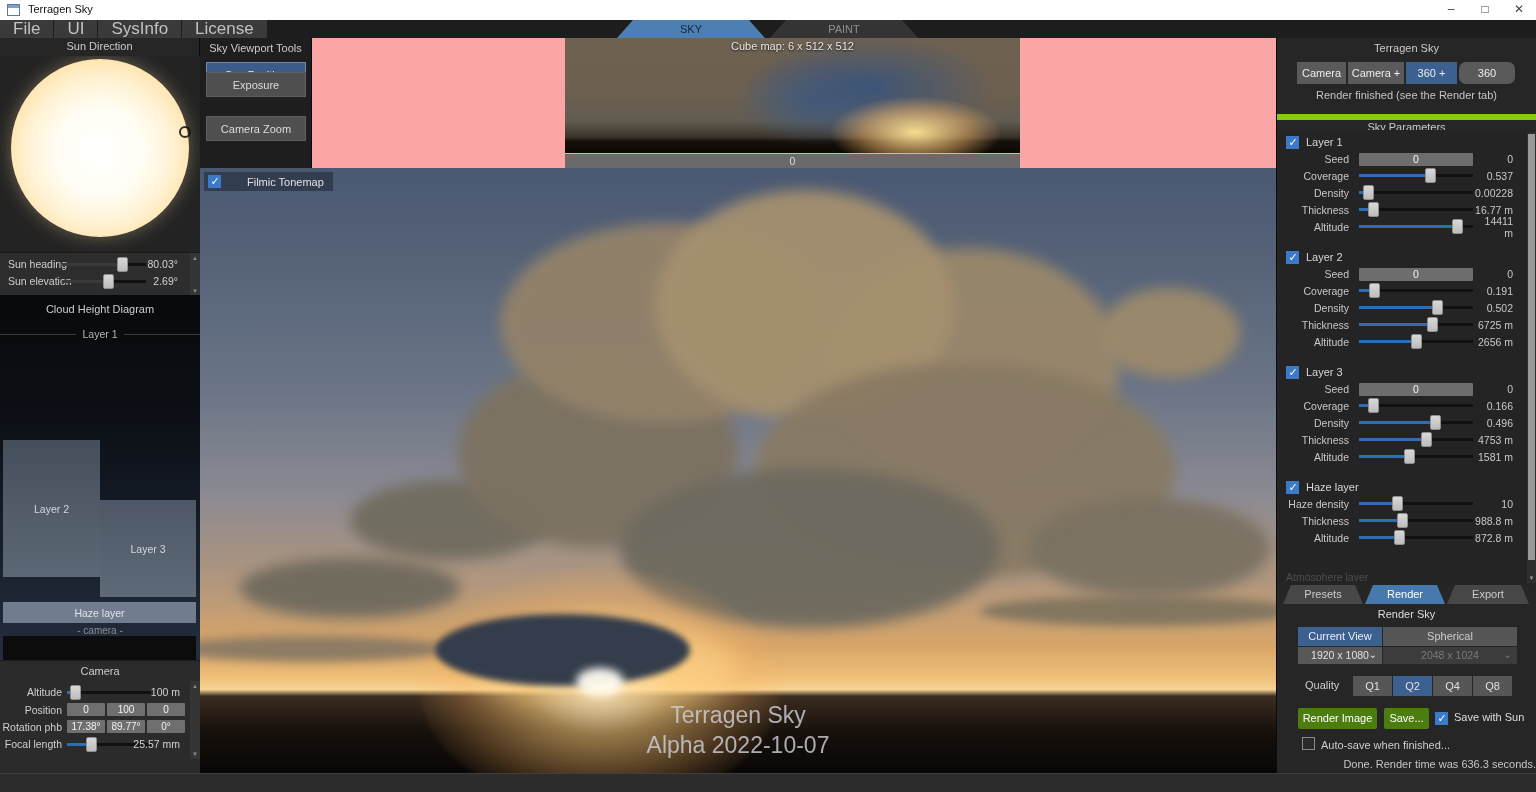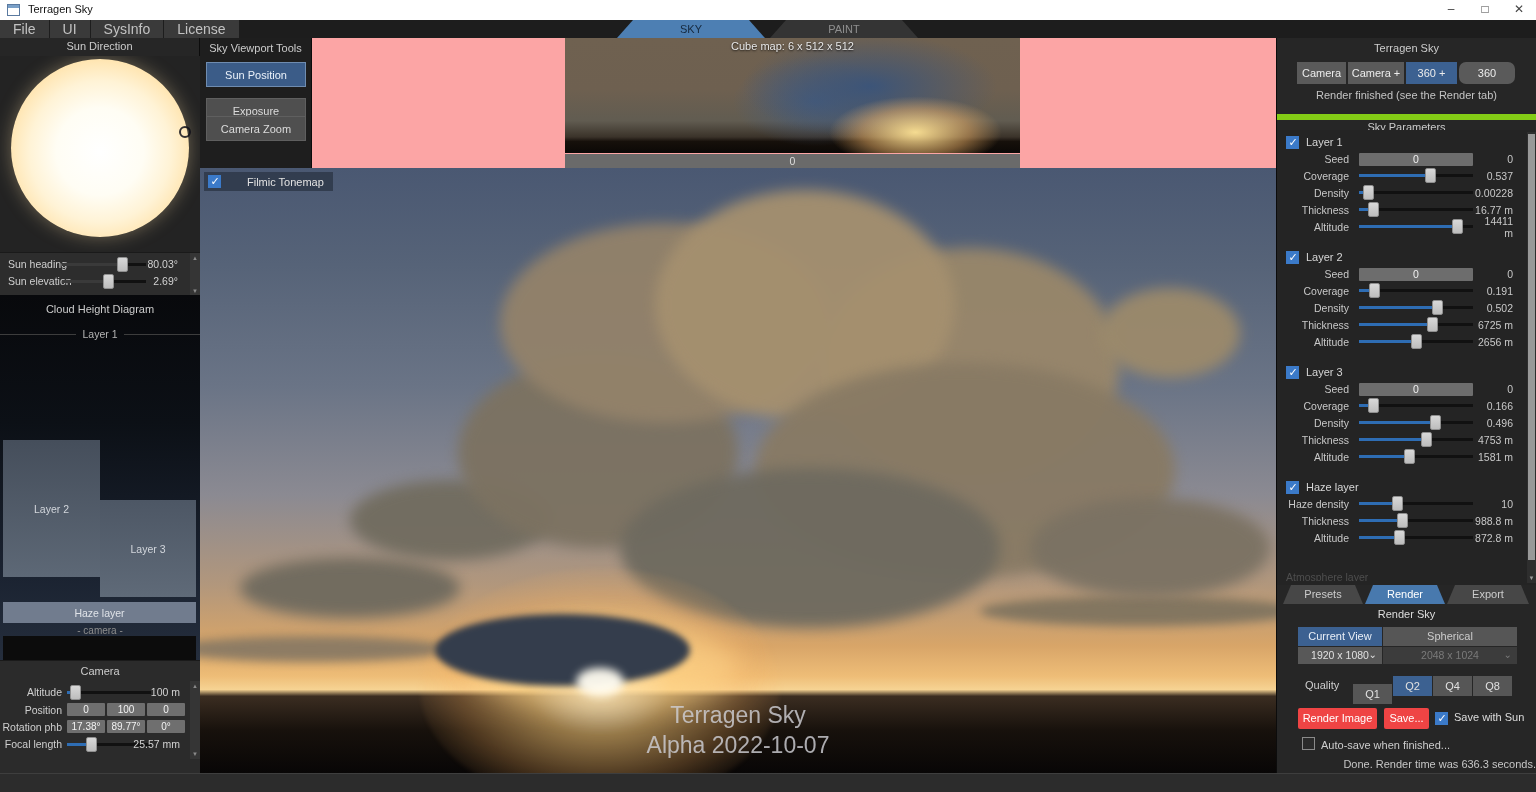--- a/index.html
+++ b/index.html
@@ -10,21 +10,21 @@
   
   .titlebar { position:absolute; left:0; top:0; width:1536px; height:20px; background:#ffffff; color:#000; }
   .app-icon { position:absolute; left:7px; top:4px; width:13px; height:12px; border:1px solid #5a7aa0; background:#fff; }
   .app-icon::before { content:""; position:absolute; left:0; top:0; right:0; height:3px; background:#7aa0c8; }
   .title-text { position:absolute; left:28px; top:3px; font-size:11px; color:#111; }
   .winbtn { position:absolute; top:0; width:34px; height:20px; text-align:center; line-height:19px; color:#444; font-size:12px; }
   .winbtn.min { right:68px; } .winbtn.max { right:34px; } .winbtn.close { right:0; }
 
   
   .menubar { position:absolute; left:0; top:20px; width:1536px; height:18px; background:#1d1d1d; }
-  .menu-item { display:inline-block; height:18px; line-height:18px; padding:0 13px; background:#3a3a3a; color:#c2c2c2; margin-right:1px; font-size:14px; }
+  .menu-item { display:inline-block; height:18px; line-height:18px; padding:0 13px; background:#3a3a3a; color:#c2c2c2; margin-right:1px; font-size:17px; }
   .center-tab { position:absolute; top:0; width:148px; height:18px; line-height:18px; text-align:center; font-size:11px;
     clip-path:polygon(16px 0, calc(100% - 16px) 0, 100% 100%, 0 100%); }
   .center-tab.sky { left:617px; background:#4d7fb3; color:#16293e; }
   .center-tab.paint { left:770px; background:#343434; color:#8f8f8f; }
 
   
   .left-panel { position:absolute; left:0; top:38px; width:200px; height:754px; background:#262626; border-right:1px solid #0c0c0c; }
   .section-title { text-align:center; color:#cccccc; font-size:11px; }
   .sd-header { position:absolute; left:0; top:0; width:100%; height:18px; line-height:16px; background:#262626; }
   .sun-canvas { position:absolute; left:0; top:18px; width:200px; height:196px; background:#232323; overflow:hidden; }
@@ -132,21 +132,21 @@
   .rs-title { position:absolute; top:570px; width:100%; color:#dddddd; }
   .mode-btn { position:absolute; top:589px; height:19px; line-height:19px; text-align:center; font-size:11px; background:#565656; color:#cccccc; }
   .mode-btn.active { background:#3c6191; color:#e8eef6; }
   .res-dd { position:absolute; top:609px; height:17px; line-height:17px; text-align:center; font-size:10.5px; }
   .res-dd .chev { position:absolute; right:5px; top:-1px; font-size:10px; }
   .res-dd.on { background:#585858; color:#e0e0e0; }
   .res-dd.off { background:#3c3c3c; color:#7a7a7a; }
   .quality-label { position:absolute; left:28px; top:641px; color:#cccccc; }
   .q-btn { position:absolute; top:638px; width:39px; height:20px; line-height:20px; text-align:center; background:#565656; color:#e0e0e0; font-size:11px; }
   .q-btn.active { background:#3c6191; }
-  .green-btn { position:absolute; top:670px; height:21px; line-height:21px; text-align:center; background:#ef4444; color:#ffffff; font-size:11px; border-radius:2px; }
+  .green-btn { position:absolute; top:670px; height:21px; line-height:21px; text-align:center; background:#4d7c0f; color:#ffffff; font-size:11px; border-radius:2px; }
   .sws-label { position:absolute; left:177px; top:673px; color:#dddddd; }
   .as-label { position:absolute; left:44px; top:701px; color:#cccccc; }
   .done-text { position:absolute; top:720px; width:100%; text-align:right; color:#c6c6c6; }
   .rp-divider { position:absolute; left:0; top:735px; width:100%; border-top:1px solid #171717; }
 
   
   .slider { position:relative; height:15px; }
   .sl-track { position:absolute; left:0; right:0; top:6px; height:3px; background:#111111; }
   .sl-fill { height:100%; background:#2e6db4; }
   .sl-fill.nofill { background:#3a3a3a; }
@@ -264,21 +264,21 @@
       <div class="vscroll" style="top:20px;height:78px;">
         <span class="arr up">▲</span>
         <span class="arr dn">▼</span>
       </div>
     </div>
   </div>
 
   <div class="tools-panel">
     <div class="tools-title section-title">Sky Viewport Tools</div>
     <div class="tool-btn active" style="top:24px;">Sun Position</div>
-    <div class="tool-btn" style="top:60px;">Exposure</div>
+    <div class="tool-btn" style="top:34px;">Exposure</div>
     <div class="tool-btn" style="top:78px;">Camera Zoom</div>
   </div>
 
   <div class="top-strip">
     <div class="cubemap">
       <div class="cubemap-caption">Cube map: 6 x 512 x 512</div>
     </div>
     <div class="zbar">0</div>
   </div>
 
@@ -526,21 +526,21 @@
     <div class="mode-btn" style="left:106px;width:134px;">Spherical</div>
     <div class="res-dd on" style="left:21px;width:84px;">
       <span>1920 x 1080</span>
       <span class="chev">⌄</span>
     </div>
     <div class="res-dd off" style="left:106px;width:134px;">
       <span>2048 x 1024</span>
       <span class="chev">⌄</span>
     </div>
     <div class="quality-label">Quality</div>
-    <div class="q-btn" style="left:76px;margin-top:8px;">Q1</div>
+    <div class="q-btn" style="left:76px;">Q1</div>
     <div class="q-btn active" style="left:116px;">Q2</div>
     <div class="q-btn" style="left:156px;">Q4</div>
     <div class="q-btn" style="left:196px;">Q8</div>
     <div class="green-btn" style="left:21px;width:79px;">Render Image</div>
     <div class="green-btn" style="left:107px;width:45px;">Save...</div>
     <span class="cb on" style="position:absolute;left:158px;top:674px;"></span>
     <span class="sws-label">Save with Sun</span>
     <span class="cb" style="position:absolute;left:25px;top:699px;"></span>
     <span class="as-label">Auto-save when finished...</span>
     <div class="done-text">Done. Render time was 636.3 seconds.</div>

